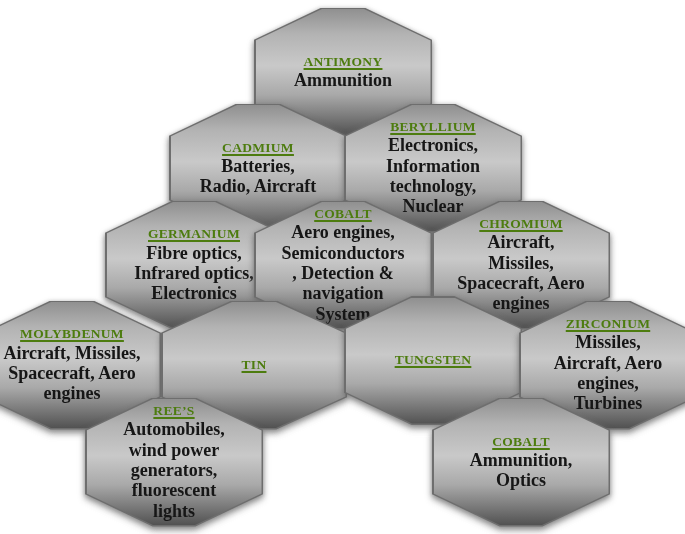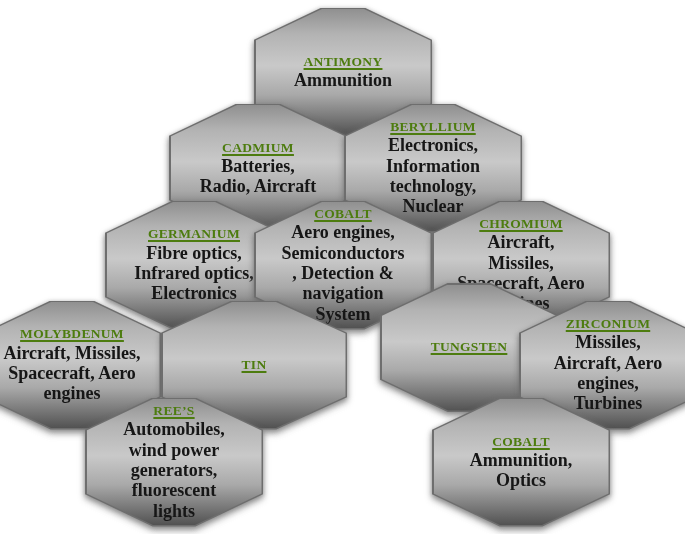--- a/index.html
+++ b/index.html
@@ -144,21 +144,21 @@
 engines</div>
       </div>
     </div>
     <div class="hex" style="left: 161px; top: 300.5px; padding-left: 8px;">
       <div class="hex-border"></div>
       <div class="hex-fill"></div>
       <div class="hex-content">
         <div class="hex-title">TIN</div>
       </div>
     </div>
-    <div class="hex" style="left: 344px; top: 283px; margin-left: 36px;">
+    <div class="hex" style="left: 344px; top: 296px;">
       <div class="hex-border"></div>
       <div class="hex-fill"></div>
       <div class="hex-content">
         <div class="hex-title">TUNGSTEN</div>
       </div>
     </div>
     <div class="hex" style="left: 519px; top: 300.5px;">
       <div class="hex-border"></div>
       <div class="hex-fill"></div>
       <div class="hex-content">

